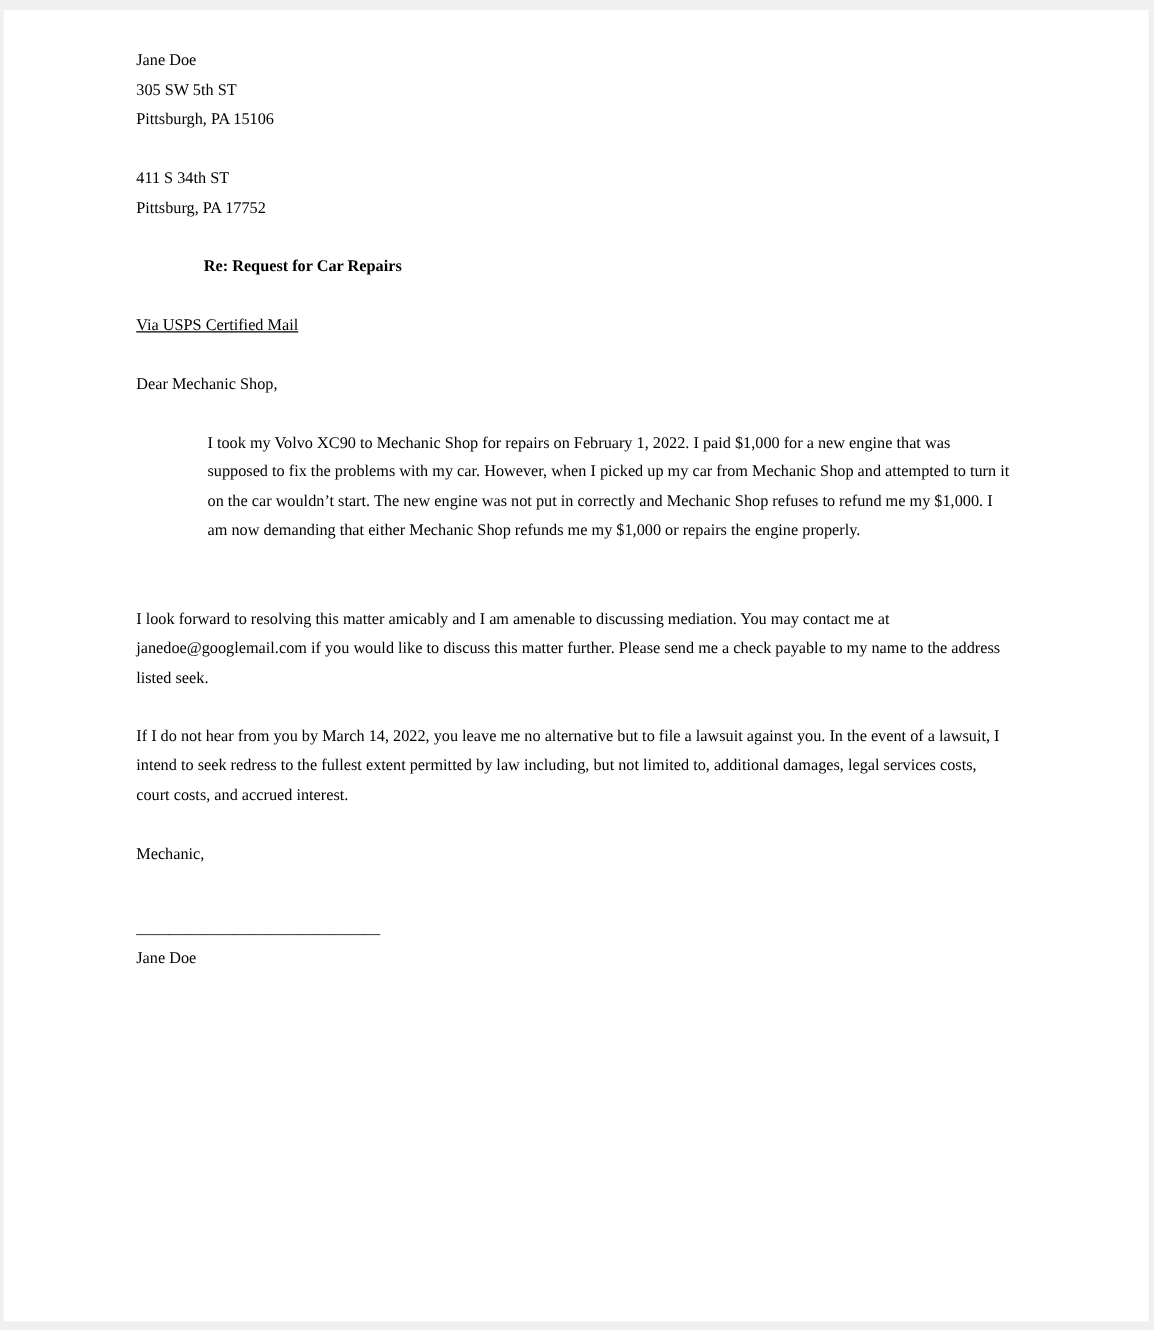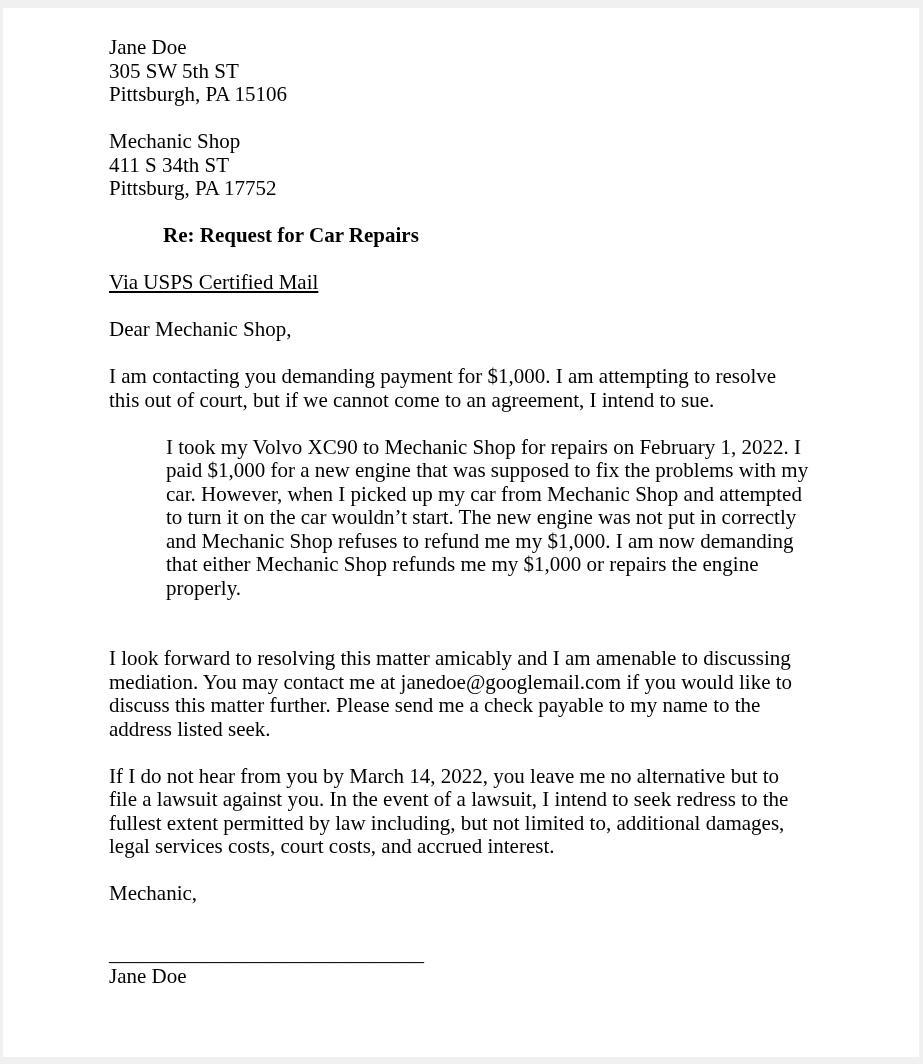--- a/index.html
+++ b/index.html
@@ -17,21 +17,21 @@
     position: absolute;
     left: 3px;
     top: 8px;
     right: 4px;
     bottom: 7px;
     background: #ffffff;
   }
   .content {
     padding: 28px 0 0 106px;
     width: 699px;
-    font-size: 21px;
+    font-size: 13px;
     line-height: 23.5px;
     color: #000000;
   }
   .block {
     margin: 0 0 23.5px 0;
   }
   .address-line {
     white-space: nowrap;
   }
   .delivery {
@@ -62,34 +62,32 @@
   <div class="content">
 
     <div class="block">
       <div class="address-line">Jane Doe</div>
       <div class="address-line">305 SW 5th ST</div>
       <div class="address-line">Pittsburgh, PA 15106</div>
     </div>
 
 
     <div class="block">
-      <div class="address-line">Mechanic Shop</div>
       <div class="address-line">411 S 34th ST</div>
       <div class="address-line">Pittsburg, PA 17752</div>
     </div>
 
     <div class="block subject">Re: Request for Car Repairs</div>
 
     <div class="block">
       <span class="delivery">Via USPS Certified Mail</span>
     </div>
 
     <div class="block">Dear Mechanic Shop,</div>
 
-    <div class="block">I am contacting you demanding payment for $1,000. I am attempting to resolve this out of court, but if we cannot come to an agreement, I intend to sue.</div>
 
 
     <div class="quote">I took my Volvo XC90 to Mechanic Shop for repairs on February 1, 2022. I paid $1,000 for a new engine that was supposed to fix the problems with my car. However, when I picked up my car from Mechanic Shop and attempted to turn it on the car wouldn’t start. The new engine was not put in correctly and Mechanic Shop refuses to refund me my $1,000. I am now demanding that either Mechanic Shop refunds me my $1,000 or repairs the engine properly.</div>
 
     <div class="block">I look forward to resolving this matter amicably and I am amenable to discussing mediation. You may contact me at janedoe@googlemail.com if you would like to discuss this matter further. Please send me a check payable to my name to the address listed seek.</div>
 
     <div class="block">If I do not hear from you by March 14, 2022, you leave me no alternative but to file a lawsuit against you. In the event of a lawsuit, I intend to seek redress to the fullest extent permitted by law including, but not limited to, additional damages, legal services costs, court costs, and accrued interest.</div>
 
     <div class="signature-block">
       <div>Mechanic,</div>

